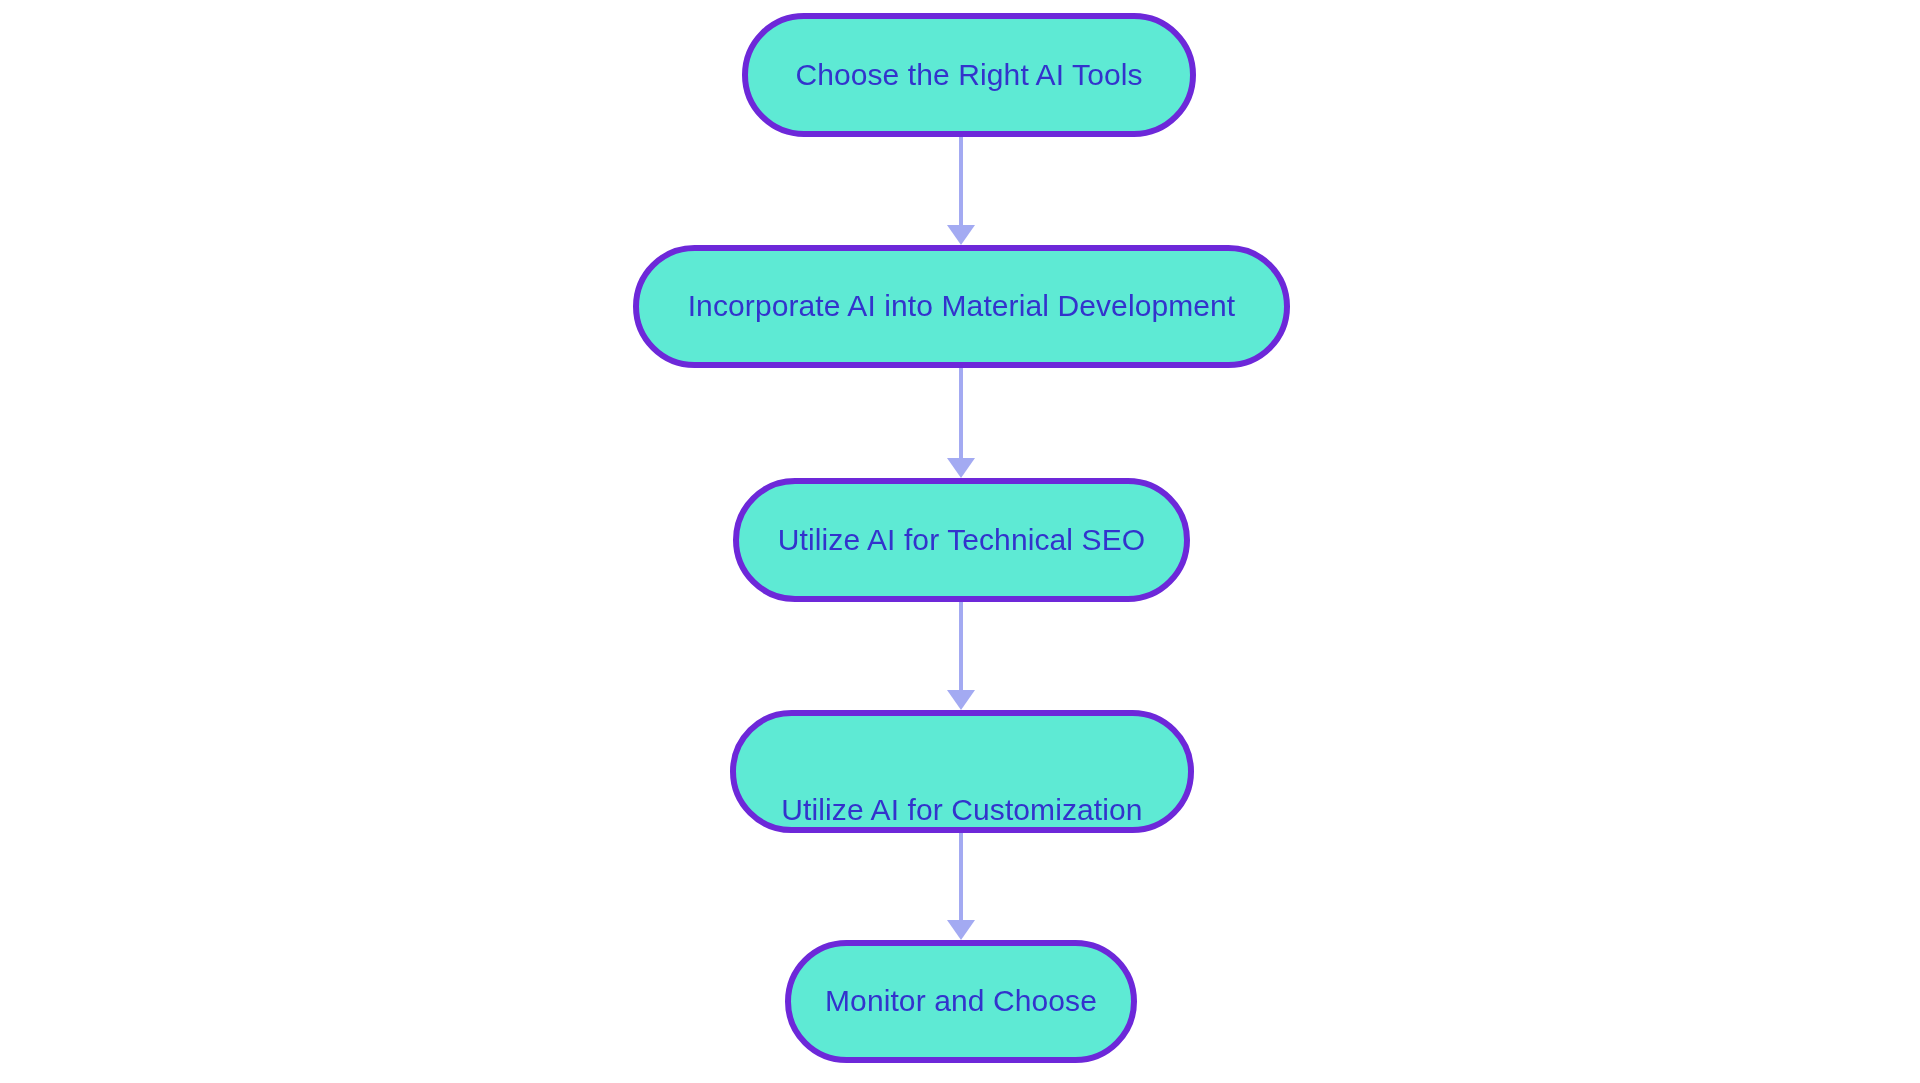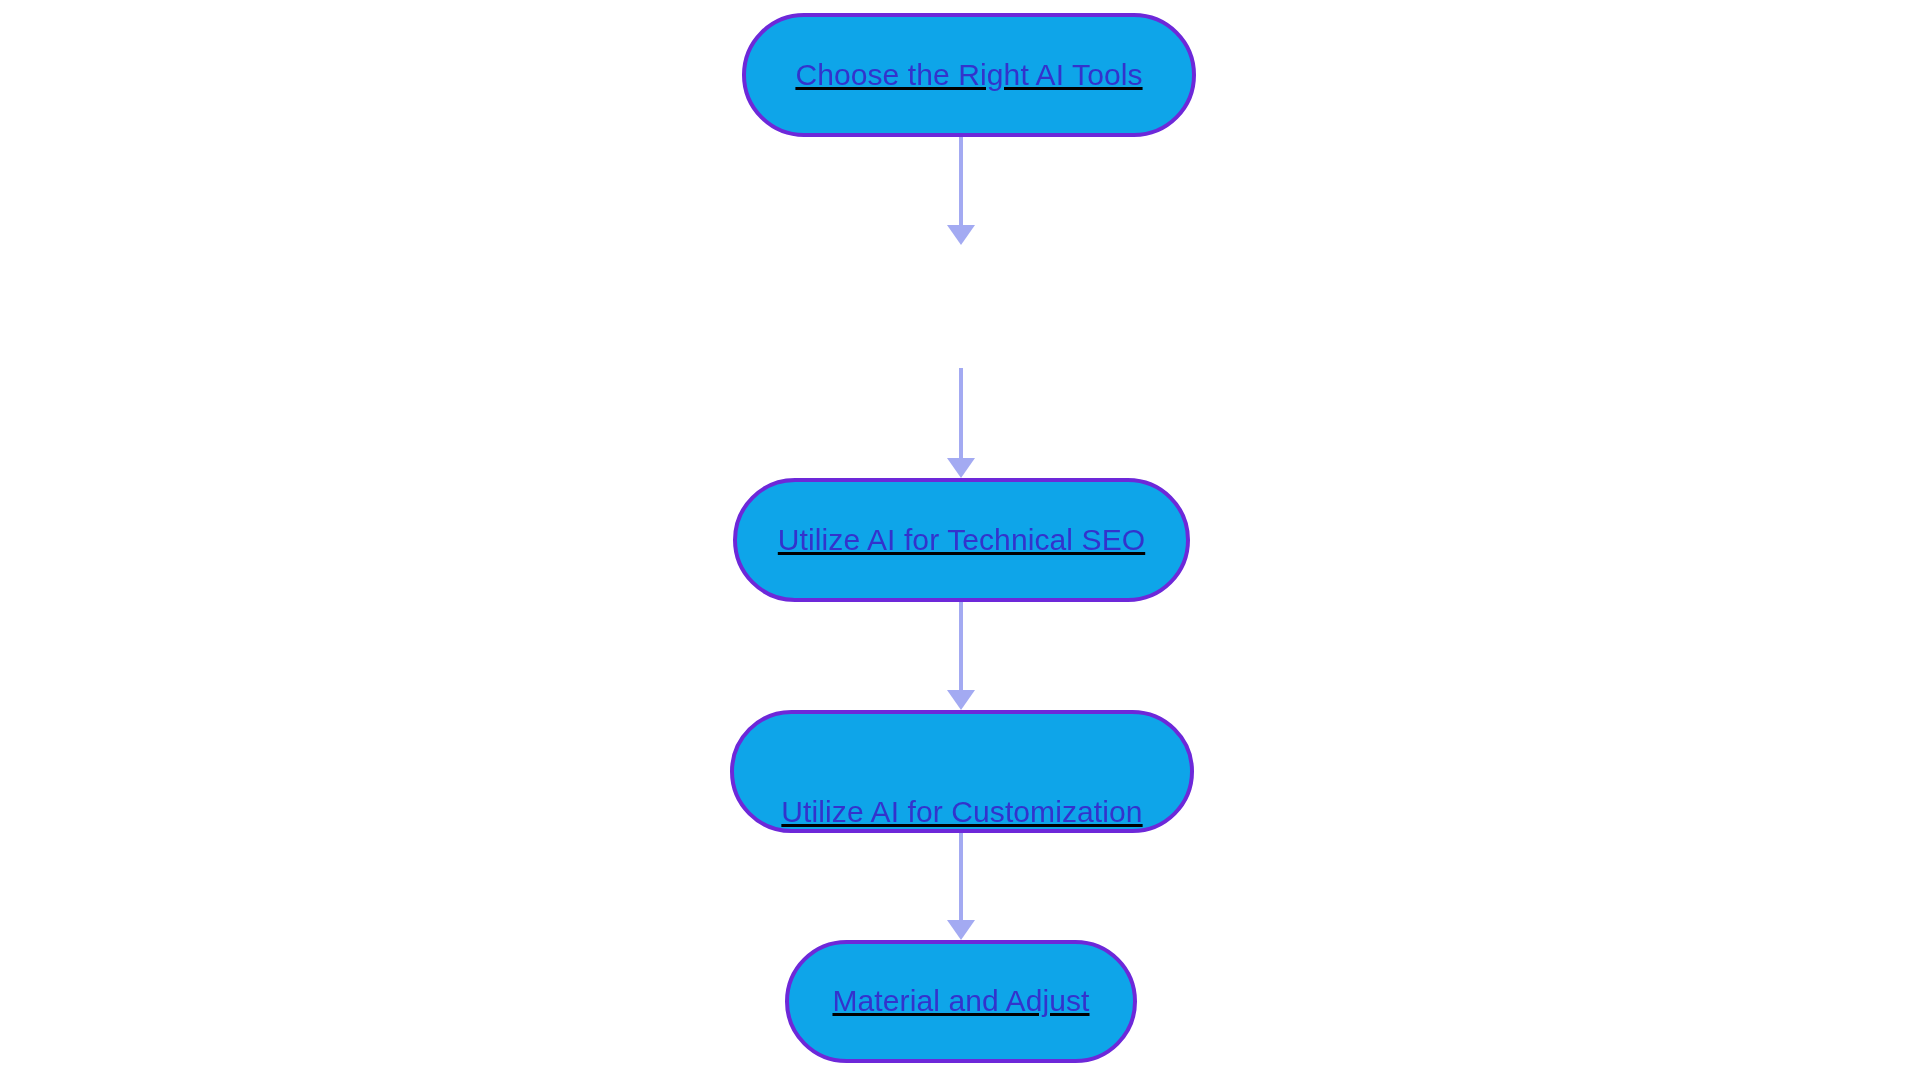--- a/index.html
+++ b/index.html
@@ -15,28 +15,27 @@
   }
   #flowchart {
     position: relative;
     width: 1920px;
     height: 1083px;
     background: #ffffff;
   }
   .node {
     position: absolute;
     box-sizing: border-box;
-    background: #0ea5e9;
-    border: 4px solid #6d28d9;
+    background: #5eead4;
+    border: 6px solid #6d28d9;
     border-radius: 999px;
     display: flex;
     align-items: center;
     justify-content: center;
     text-align: center;
-    text-decoration: underline;
   }
   .node-label {
     color: #3333cc;
     font-family: "Liberation Sans", sans-serif;
     font-size: 30px;
     font-weight: 400;
     letter-spacing: 0.1px;
     line-height: 1.15;
     white-space: nowrap;
   }
@@ -94,20 +93,23 @@
 
   <div class="node" id="node-0">
     <span class="node-label">Choose the Right AI Tools</span>
   </div>
 
   <div class="edge" id="edge-0">
     <div class="edge-line"></div>
     <div class="edge-head"></div>
   </div>
 
+  <div class="node" id="node-1">
+    <span class="node-label">Incorporate AI into Material Development</span>
+  </div>
 
   <div class="edge" id="edge-1">
     <div class="edge-line"></div>
     <div class="edge-head"></div>
   </div>
 
   <div class="node" id="node-2">
     <span class="node-label">Utilize AI for Technical SEO</span>
   </div>
 
@@ -119,16 +121,16 @@
   <div class="node" id="node-3">
     <span class="node-label">Utilize AI for Customization</span>
   </div>
 
   <div class="edge" id="edge-3">
     <div class="edge-line"></div>
     <div class="edge-head"></div>
   </div>
 
   <div class="node" id="node-4">
-    <span class="node-label">Material and Adjust</span>
+    <span class="node-label">Monitor and Choose</span>
   </div>
 
 </div>
 
 </body></html>

